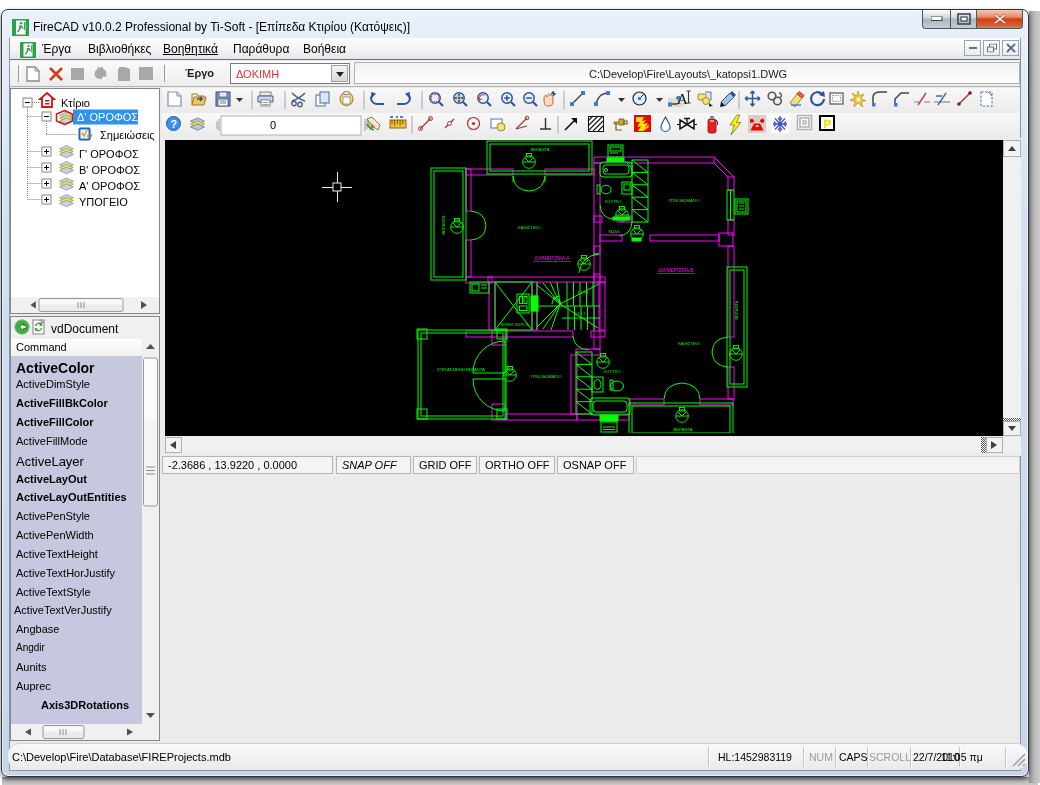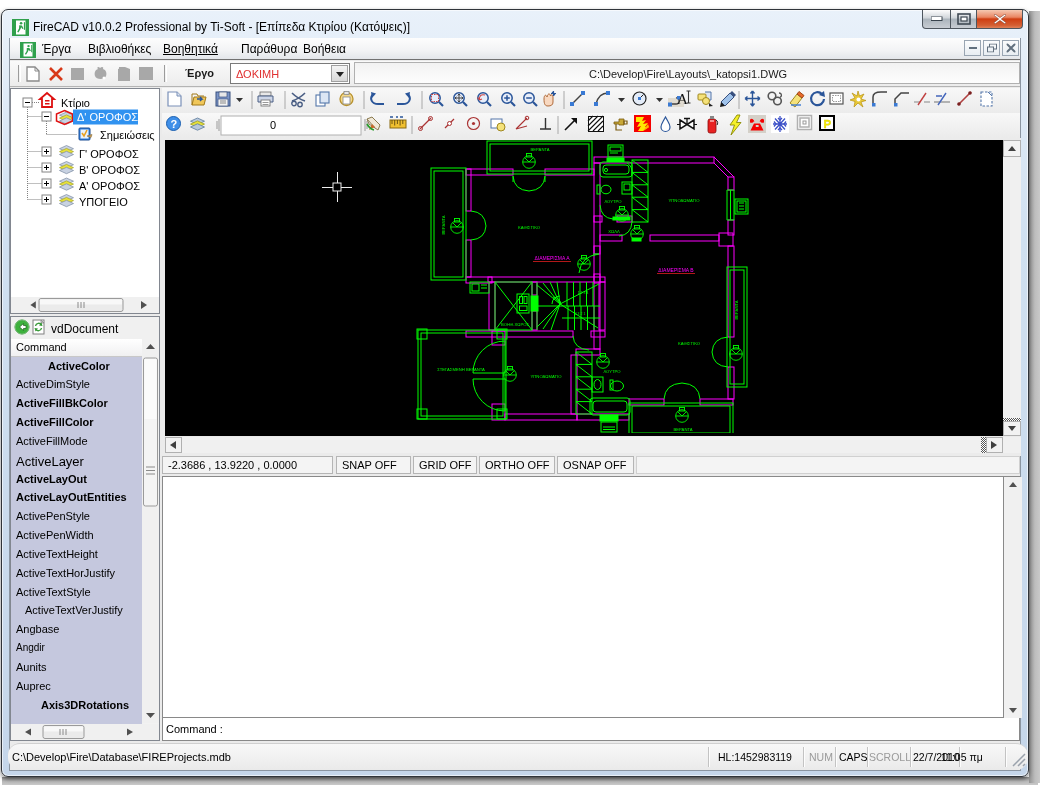--- a/index.html
+++ b/index.html
@@ -106,21 +106,21 @@
               <rect x="3.5" y="1.5" width="9" height="13" fill="#fff"></rect>
               <g fill="#2fa04c">
                 <circle cx="8.5" cy="4.1" r="1.2"></circle>
                 <path d="M6.8,5.9 L9.4,6.1 L10.9,8.8 L9.8,9.3 L8.8,7.8 L7.9,9.7 L6,12.7 L4.9,12 L6.7,9.1 Z"></path>
                 <rect x="11.2" y="3" width="1" height="7.2"></rect>
               </g>
             </svg></span>
         <span class="mi" style="left:32px;">Έργα</span>
         <span class="mi" style="left:78px;">Βιβλιοθήκες</span>
         <span class="mi" style="left:153px;text-decoration:underline;">Βοηθητικά</span>
-        <span class="mi" style="left:223px;margin-left:8px;">Παράθυρα</span>
+        <span class="mi" style="left:223px;">Παράθυρα</span>
         <span class="mi" style="left:293px;">Βοήθεια</span>
         <span id="mdibtns">
           <span class="mdib"><svg width="8" height="2">
                 <rect width="8" height="2" fill="#62707e"></rect>
               </svg></span><span class="mdib"><svg width="10" height="9">
                 <rect x="2.5" y="0.5" width="7" height="5" fill="none" stroke="#62707e"></rect>
                 <rect x="0.5" y="3.5" width="6" height="5" fill="#eef2f6" stroke="#62707e"></rect>
               </svg></span><span class="mdib"><svg width="9" height="9">
                 <path d="M0,0 L9,9 M9,0 L0,9" stroke="#62707e" stroke-width="2"></path>
               </svg></span>
@@ -240,34 +240,34 @@
   <path d="M30.5,11 A3.2,3.2 0 0 1 24.5,12" stroke="#3a9a3a" stroke-width="1.4" fill="none"></path>
   <path d="M30.5,5.5 L31.5,9 L28,8.5 Z" fill="#3a9a3a"></path>
   <path d="M24.5,14.5 L23.5,11 L27,11.5 Z" fill="#3a9a3a"></path>
  </svg>
  <span style="position:absolute;left:40px;top:5px;font-size:12px;">vdDocument</span>
 </div>
 <div style="position:absolute;left:0;top:22px;width:131px;height:18px;background:linear-gradient(#ffffff,#f0f0f1);border-bottom:1px solid #c8c8c8;">
  <span style="position:absolute;left:5px;top:2px;font-size:11px;">Command</span>
 </div>
 <div id="proprows" style="position:absolute;left:0;top:40px;width:131px;height:367px;background:#c5c8de;overflow:hidden;">
-<span style="position:absolute;left:5px;top:2.5px;font-size:11px;font-weight:bold;white-space:nowrap;margin-left:32px;">ActiveColor</span>
+<span style="position:absolute;left:5px;top:2.5px;font-size:14px;font-weight:bold;white-space:nowrap;">ActiveColor</span>
 <span style="position:absolute;left:5px;top:21.3px;font-size:11px;white-space:nowrap;">ActiveDimStyle</span>
 <span style="position:absolute;left:5px;top:40.2px;font-size:11px;font-weight:bold;white-space:nowrap;">ActiveFillBkColor</span>
 <span style="position:absolute;left:5px;top:59.0px;font-size:11px;font-weight:bold;white-space:nowrap;">ActiveFillColor</span>
 <span style="position:absolute;left:5px;top:77.9px;font-size:11px;white-space:nowrap;">ActiveFillMode</span>
 <span style="position:absolute;left:5px;top:96.7px;font-size:13px;white-space:nowrap;">ActiveLayer</span>
 <span style="position:absolute;left:5px;top:115.5px;font-size:11px;font-weight:bold;white-space:nowrap;">ActiveLayOut</span>
 <span style="position:absolute;left:5px;top:134.4px;font-size:11px;font-weight:bold;white-space:nowrap;">ActiveLayOutEntities</span>
 <span style="position:absolute;left:5px;top:153.2px;font-size:11px;white-space:nowrap;">ActivePenStyle</span>
 <span style="position:absolute;left:5px;top:172.1px;font-size:11px;white-space:nowrap;">ActivePenWidth</span>
 <span style="position:absolute;left:5px;top:190.9px;font-size:11px;white-space:nowrap;">ActiveTextHeight</span>
 <span style="position:absolute;left:5px;top:209.7px;font-size:11px;white-space:nowrap;">ActiveTextHorJustify</span>
 <span style="position:absolute;left:5px;top:228.6px;font-size:11px;white-space:nowrap;">ActiveTextStyle</span>
-<span style="position:absolute;left:14px;top:247.4px;font-size:11px;white-space:nowrap;">ActiveTextVerJustify</span>
+<span style="position:absolute;left:3px;top:247.4px;font-size:11px;white-space:nowrap;">ActiveTextVerJustify</span>
 <span style="position:absolute;left:5px;top:266.3px;font-size:11px;white-space:nowrap;">Angbase</span>
 <span style="position:absolute;left:5px;top:285.1px;font-size:10px;white-space:nowrap;">Angdir</span>
 <span style="position:absolute;left:5px;top:303.9px;font-size:11px;white-space:nowrap;">Aunits</span>
 <span style="position:absolute;left:5px;top:322.8px;font-size:11px;white-space:nowrap;">Auprec</span>
 <span style="position:absolute;left:6px;top:341.6px;font-size:11px;font-weight:bold;white-space:nowrap;margin-left:24px;">Axis3DRotations</span>
 </div>
 <div style="position:absolute;left:131px;top:22px;width:17px;height:384px;background:#f0f0f0;">
  <svg width="17" height="384">
   <path d="M4,10 L8.5,5 L13,10 Z" fill="#505050"></path>
   <path d="M4,374 L8.5,379 L13,374 Z" fill="#505050"></path>
@@ -784,34 +784,25 @@
   <path d="M5,8 L11,4 L11,12 Z" fill="#404040"></path>
   <rect x="816" y="0" width="5" height="16" fill="url(#chk)"></rect>
   <rect x="821.5" y="0.5" width="16" height="15" fill="#f2f2f2" stroke="#b0b0b0"></rect>
   <path d="M826,4 L832,8 L826,12 Z" fill="#404040"></path>
   <rect x="838" y="0" width="18" height="16" fill="#f0f0f0"></rect>
  </svg>
         </div>
       </div>
       <div id="statrow">
         <span class="spanel" style="left:0px; width:171px;">-2.3686 , 13.9220 , 0.0000</span>
-        <span class="spanel" style="left:174px; width:75px;">SNAP OFF</span>
+        <span class="spanel" style="left:174px; width:75px;font-style:italic;">SNAP OFF</span>
         <span class="spanel" style="left:251px; width:64px;">GRID OFF</span>
         <span class="spanel" style="left:317px; width:76px;">ORTHO OFF</span>
         <span class="spanel" style="left:395px; width:77px;">OSNAP OFF</span>
         <span class="spanel" style="left:474px; width:384px; border-color:#d0d0d0;"></span>
-      </div>
-      <div id="cmdwin">
-        <div id="cmdlog"></div>
-        <div id="cmdvscroll"><svg width="18" height="241">
-<rect x="0" y="0" width="18" height="241" fill="#f0f0f0"></rect>
-<path d="M5,10 L9,5 L13,10 Z" fill="#505050"></path>
-<path d="M5,231 L9,236 L13,231 Z" fill="#505050"></path>
-</svg></div>
-        <div id="cmdline">Command :</div>
       </div>
       <div id="statusbar">
         <span class="sbtext" style="left:4px;font-size:11px;">C:\Develop\Fire\Database\FIREProjects.mdb</span>
         <span class="sbsep" style="left:700px;"></span>
         <span class="sbtext" style="left:710px;">HL:1452983119</span>
         <span class="sbsep" style="left:795px;"></span>
         <span class="sbtext" style="left:801px; color:#9a9a9a;">NUM</span>
         <span class="sbsep" style="left:827px;"></span>
         <span class="sbtext" style="left:831px;">CAPS</span>
         <span class="sbsep" style="left:859px;"></span>

